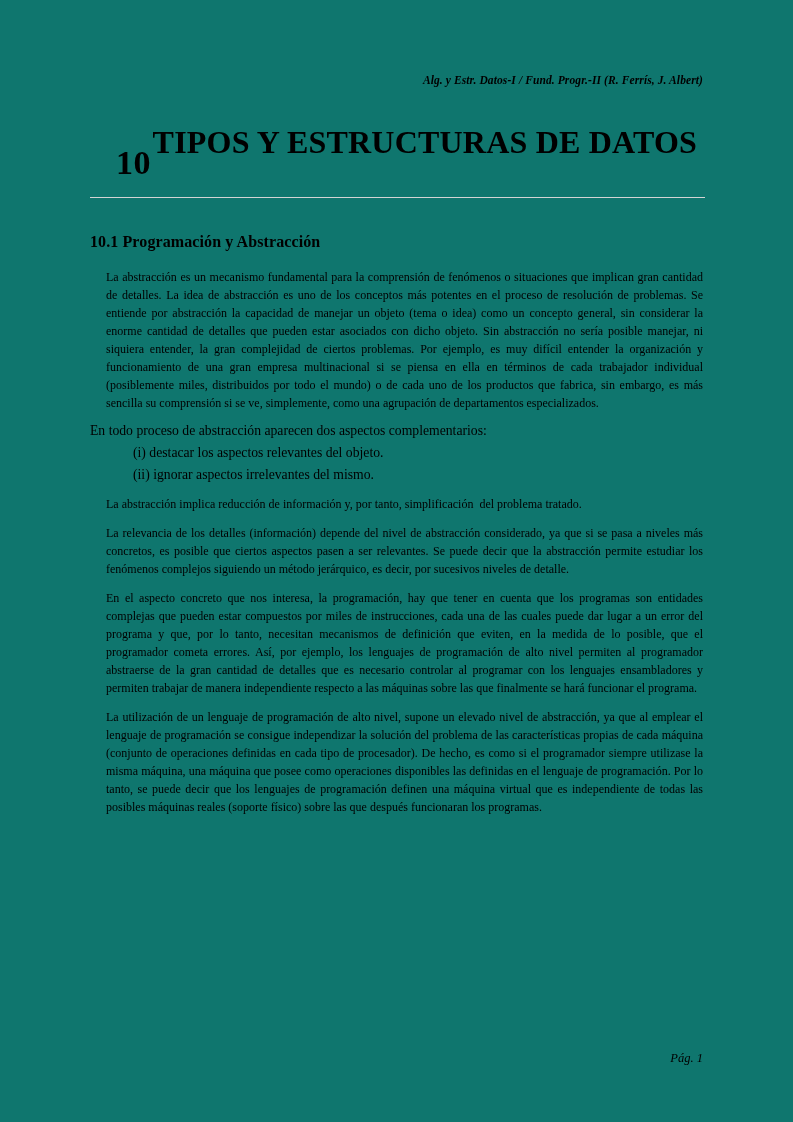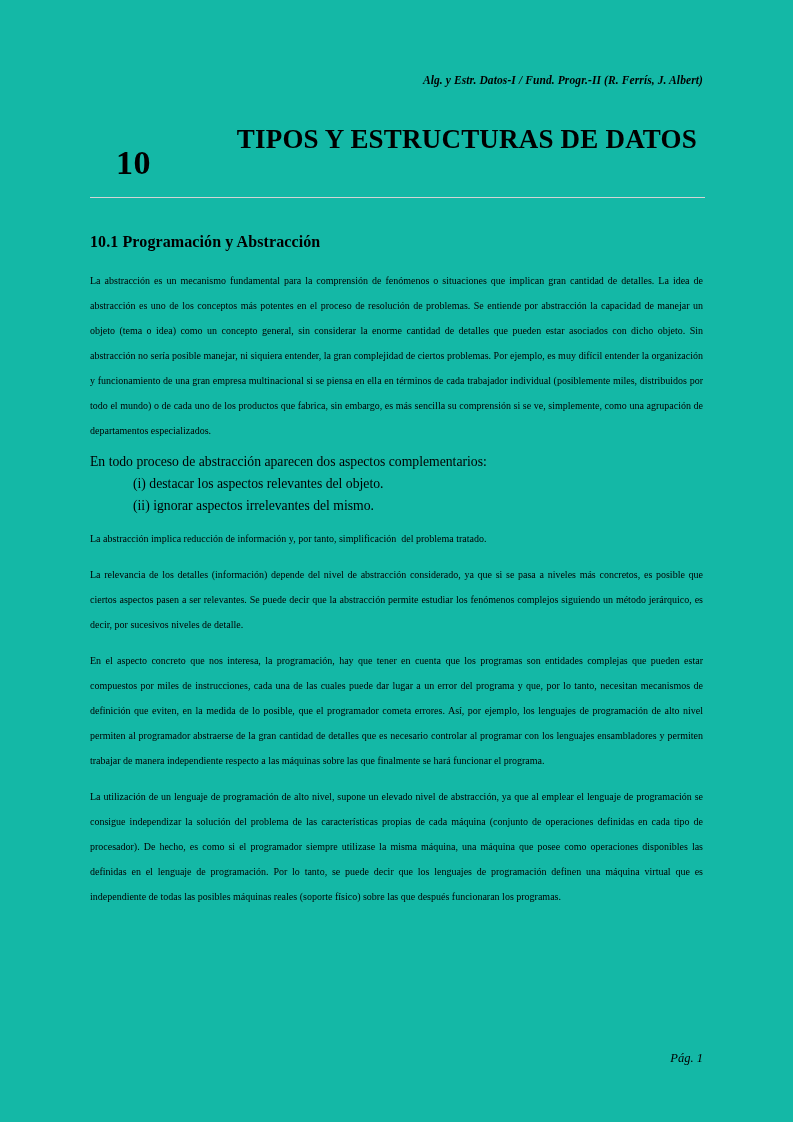--- a/index.html
+++ b/index.html
@@ -9,21 +9,21 @@
   }
   body {
     font-family: "Liberation Serif", "DejaVu Serif", serif;
     color: #000000;
   }
   .page {
     position: relative;
     width: 793px;
     height: 1122px;
     margin: 0 auto;
-    background: #14b8a6;
+    background: #0f766e;
     overflow: hidden;
     box-sizing: border-box;
   }
 
   
   .running-header {
     position: absolute;
     left: 90px;
     right: 90px;
     top: 74px;
@@ -49,21 +49,21 @@
     top: 22px;
     font-size: 34px;
     font-weight: bold;
     line-height: 1;
     letter-spacing: 0.5px;
   }
   .chapter-title {
     position: absolute;
     right: 6px;
     top: 0px;
-    font-size: 27px;
+    font-size: 32px;
     font-weight: bold;
     line-height: 1.15;
     letter-spacing: 0.2px;
     white-space: nowrap;
   }
   .title-rule {
     position: absolute;
     left: 90px;
     right: 88px;
     top: 197px;
@@ -79,23 +79,23 @@
     width: 613px;
   }
   h2.section-heading {
     margin: 0 0 17px 0;
     font-size: 16px;
     font-weight: bold;
     line-height: 1.2;
     letter-spacing: 0.1px;
   }
   p.body-par {
-    margin: 0 0 11px 0;
-    font-size: 10px;
-    line-height: 25px;
+    margin: 0 0 11px 16px;
+    font-size: 12px;
+    line-height: 18px;
     text-align: justify;
     text-justify: inter-word;
     white-space: pre-wrap;
   }
   p.lead-in {
     margin: 10px 0 6px 0;
     font-size: 13.7px;
     line-height: 16.1px;
     text-align: left;
   }

